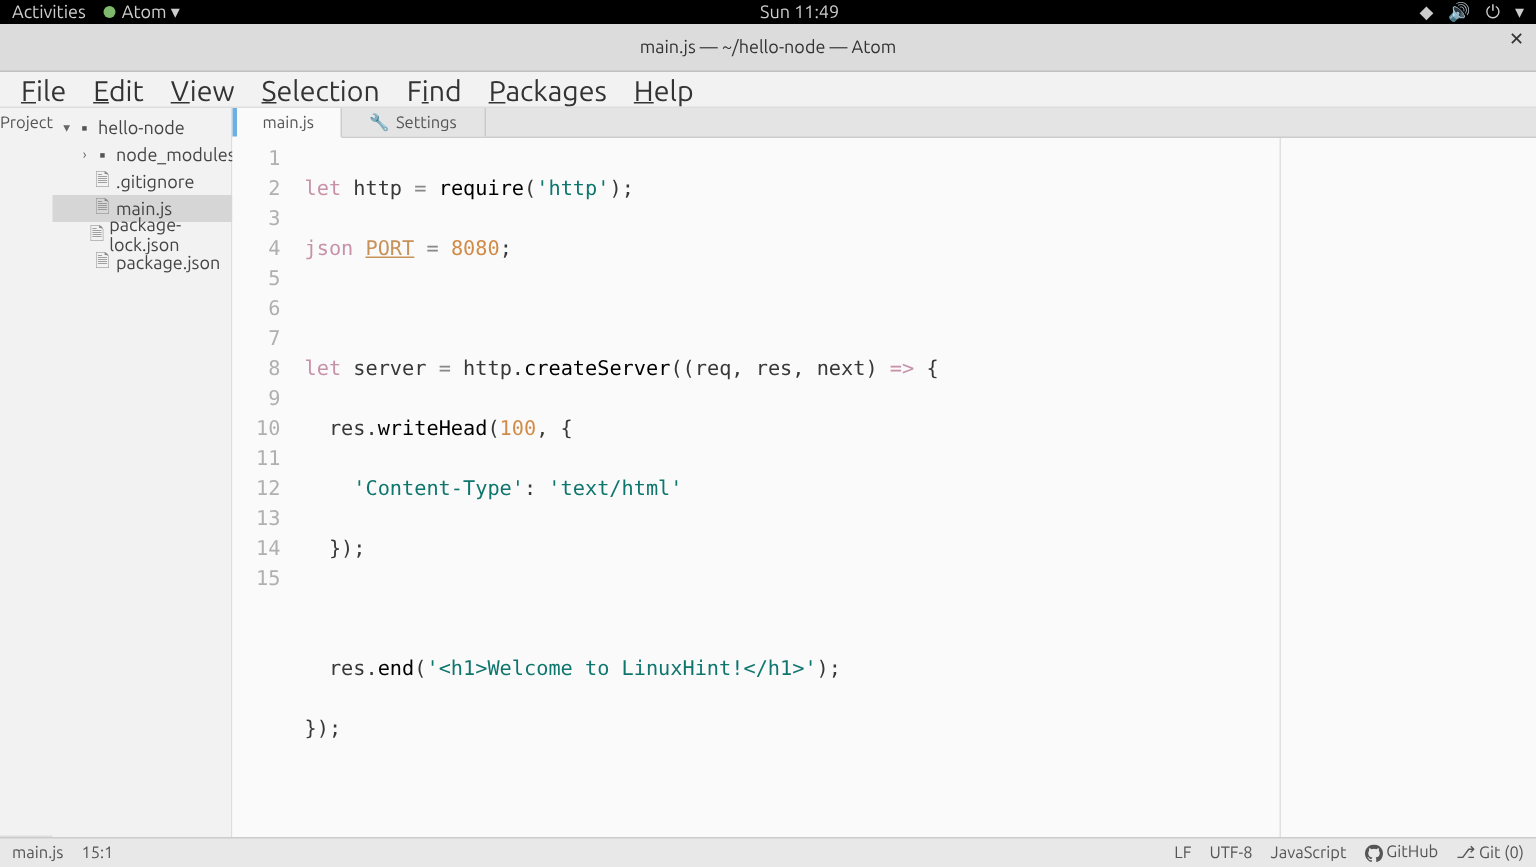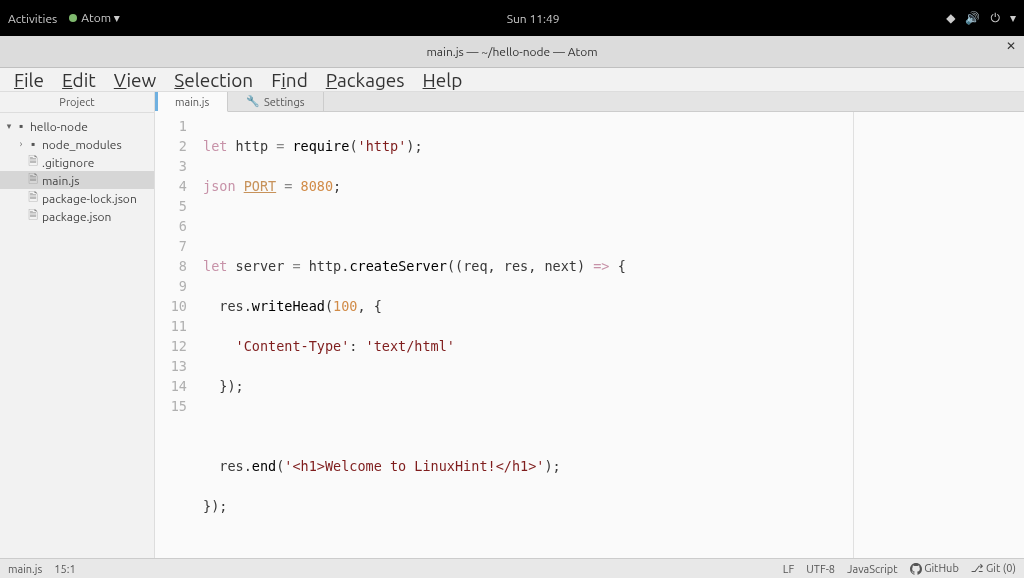--- a/index.html
+++ b/index.html
@@ -1,33 +1,33 @@
 <!DOCTYPE html>
 <html><head>
 <meta charset="utf-8">
 <style>
 * { margin: 0; padding: 0; box-sizing: border-box; }
 body { font-family: Ubuntu, "Segoe UI", sans-serif; font-size: 13px; background: #ffffff; width: 1024px; height: 578px; overflow: hidden; display: flex; flex-direction: column; }
 
-.top-bar { background: #000; color: #ccc; height: 36px; display: flex; align-items: center; padding: 0 8px; font-size: 12px; }
+.top-bar { background: #000; color: #ccc; height: 16px; display: flex; align-items: center; padding: 0 8px; font-size: 12px; }
 .top-bar .left { flex: 0 0 auto; display: flex; gap: 12px; align-items: center; }
 .top-bar .center { flex: 1; text-align: center; }
 .top-bar .right { flex: 0 0 auto; display: flex; gap: 10px; align-items: center; }
 .atom-dot { width: 8px; height: 8px; border-radius: 50%; background: #7fb96e; display: inline-block; margin-right: 4px; }
 
 .title-bar { background: #dcdcdc; height: 32px; display: flex; align-items: center; justify-content: center; font-size: 12px; color: #333; position: relative; border-bottom: 1px solid #c0c0c0;}
 .title-bar .close { position: absolute; right: 8px; top: 3px; cursor: pointer; }
 
 .menu-bar { background: #f2f2f2; height: 24px; display: flex; align-items: center; padding: 0 6px; gap: 2px; border-bottom: 1px solid #ddd; }
 .menu-item { padding: 2px 8px; cursor: pointer; font-size: 19px; color: #333; }
 .menu-item .u { text-decoration: underline; }
 
 .workspace { flex: 1; display: flex; overflow: hidden; }
 
-.sidebar { width: 155px; background: #f2f2f2; border-right: 1px solid #ddd; display: flex; flex-direction: column; }
+.sidebar { width: 155px; background: #f2f2f2; border-right: 1px solid #ddd; display: flex; flex-direction: row; }
 .sidebar-header { text-align: center; padding: 4px 0; font-size: 11px; color: #555; border-bottom: 1px solid #ddd; }
 .tree { padding: 4px 0; font-size: 12px; }
 .tree-row { display: flex; align-items: center; height: 18px; padding-right: 4px; cursor: pointer; color: #444; }
 .tree-row.active { background: #d6d6d6; }
 .tree-row .indent { display: inline-block; }
 .tree-row .chev { width: 10px; text-align: center; font-size: 9px; color: #666; }
 .tree-row .icon { width: 14px; text-align: center; margin-right: 2px; }
 .folder-icon { color: #555; }
 .file-icon { color: #888; }
 
@@ -39,21 +39,21 @@
 .tab.active { position: relative; padding-left: 20px;}
 
 .code-wrap { flex: 1; display: flex; font-family: "DejaVu Sans Mono", Consolas, monospace; font-size: 13.5px; line-height: 20px; position: relative; }
 .gutter { width: 40px; text-align: right; padding: 4px 8px 4px 0; color: #b0b0b0; background: #fafafa; user-select: none; }
 .gutter div { height: 20px; }
 .code { flex: 1; padding: 4px 0 4px 8px; white-space: pre; color: #383838; position: relative; border-right: 1px solid #e0e0e0; margin-right: 170px;}
 .code .line { height: 20px; }
 
 .kw { color: #c792a8; } 
 .fn { color: #000000; } 
-.str { color: #7f1d1d; }
+.str { color: #0f766e; }
 .num { color: #d18b47; }
 .op { color: #888; }
 .prop { color: #c7925a; text-decoration: underline; }
 .ident { color: #383838; }
 
 .status-bar { height: 20px; background: #e8e8e8; border-top: 1px solid #ccc; display: flex; align-items: center; font-size: 11px; color: #555; padding: 0 8px; }
 .status-bar .left { flex: 0 0 auto; display: flex; gap: 12px; }
 .status-bar .spacer { flex: 1; }
 .status-bar .right { flex: 0 0 auto; display: flex; gap: 12px; align-items: center;}
 .gh-icon svg { width: 12px; height: 12px; vertical-align: middle; }

